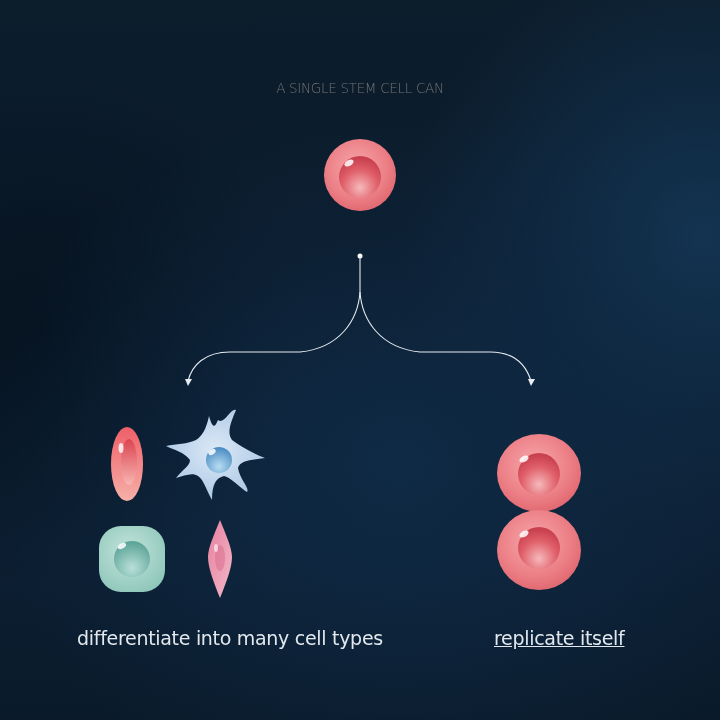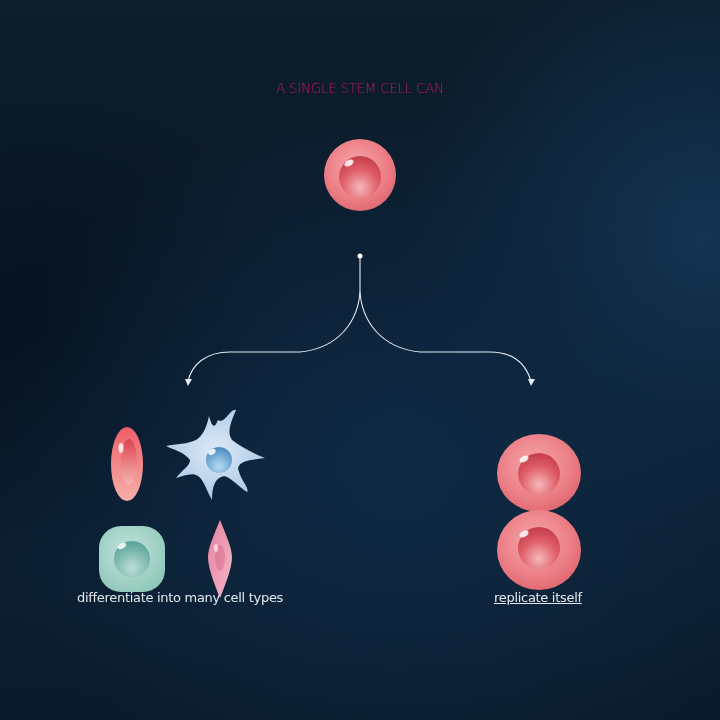--- a/index.html
+++ b/index.html
@@ -8,25 +8,25 @@
       background:
         radial-gradient(ellipse 420px 360px at 400px 460px, #0f2a45 0%, rgba(15,42,69,0) 100%),
         radial-gradient(ellipse 300px 300px at 700px 240px, #133452 0%, rgba(19,52,82,0) 100%),
         radial-gradient(ellipse 260px 260px at 40px 330px, #061320 0%, rgba(6,19,32,0) 100%),
         linear-gradient(180deg, #0c1d2c 0%, #0b1a2a 40%, #0c1f33 75%, #0a1a2a 100%);
       font-family: "DejaVu Sans", "Liberation Sans", sans-serif;
       position: relative;
     }
     .title {
       position: absolute; left: 0; width: 720px; top: 80px;
-      text-align: center; color: #be185d; font-size: 13.5px; letter-spacing: -0.3px;
+      text-align: center; color: #737373; font-size: 13.5px; letter-spacing: -0.3px;
       font-weight: 300;
     }
     .caption {
-      position: absolute; top: 590px; color: #e2e8ee; font-size: 13px; letter-spacing: -0.3px;
+      position: absolute; top: 627px; color: #e2e8ee; font-size: 19px; letter-spacing: -0.3px;
     }
     #cap-left { left: 77px; }
     #cap-right { left: 494px; text-decoration: underline; }
     svg.diagram { position: absolute; left: 0; top: 0; }
   </style>
 </head>
 <body>
 
 <div class="title">A SINGLE  STEM CELL CAN</div>
 

